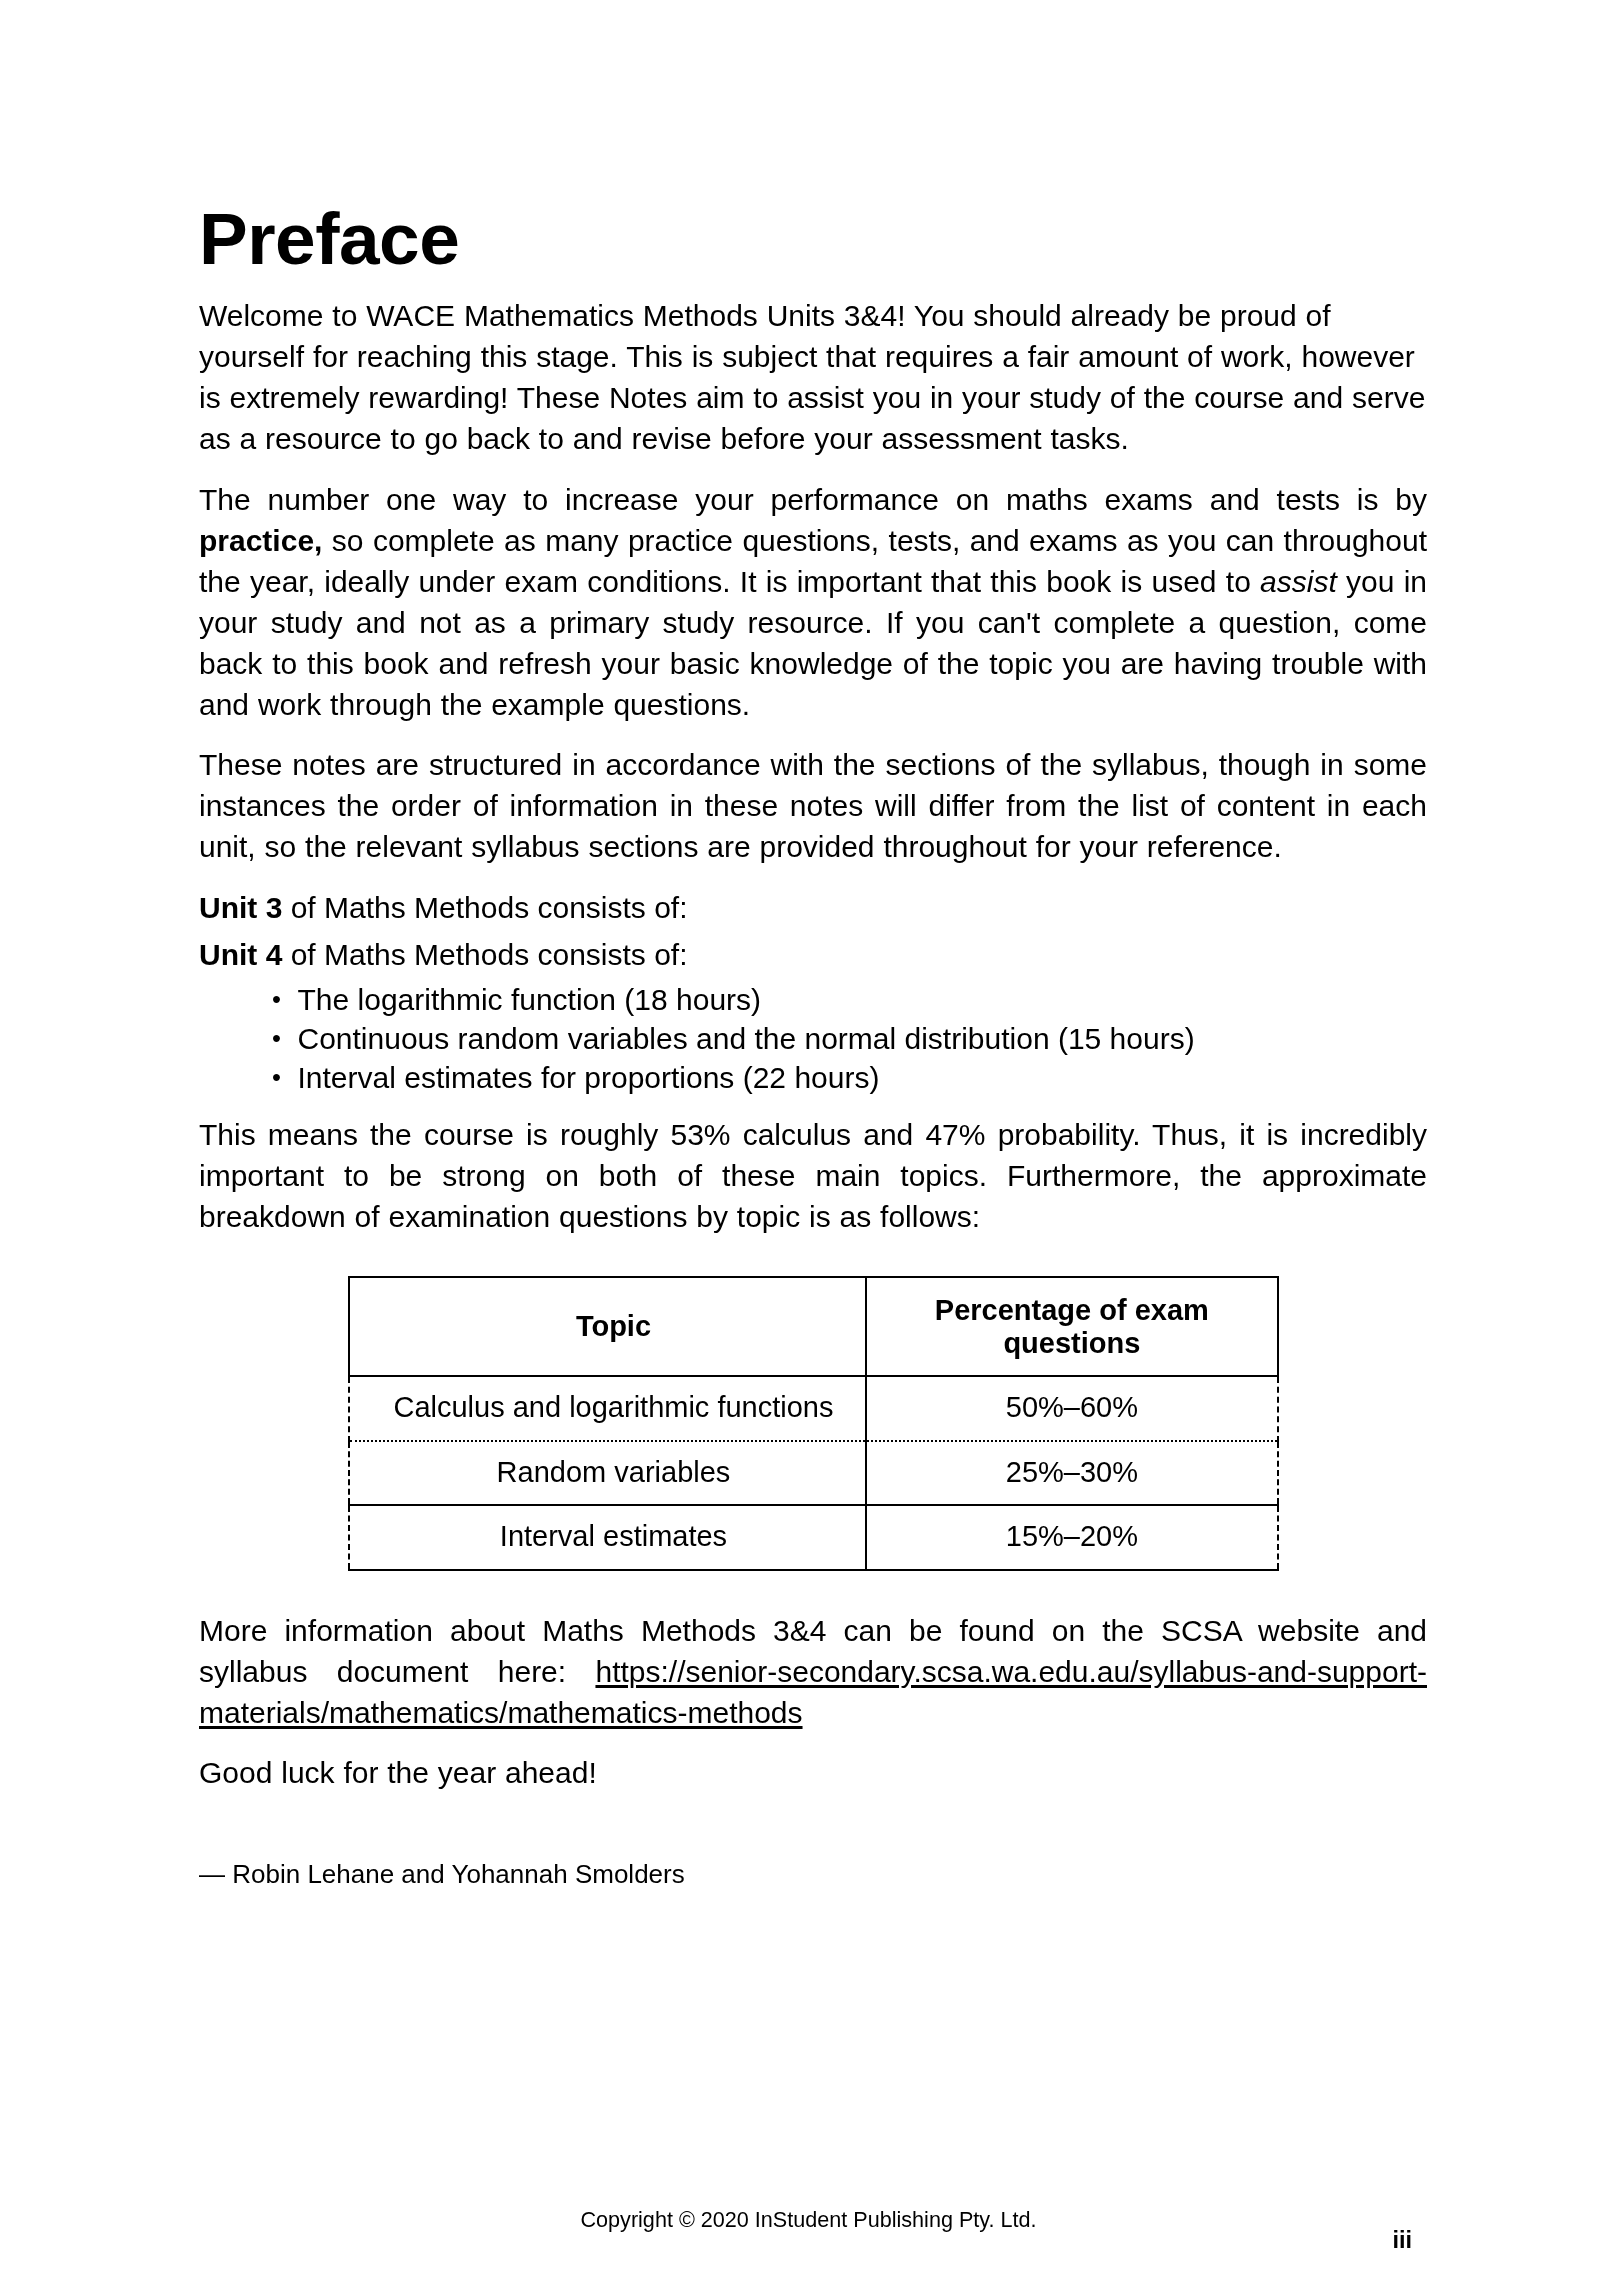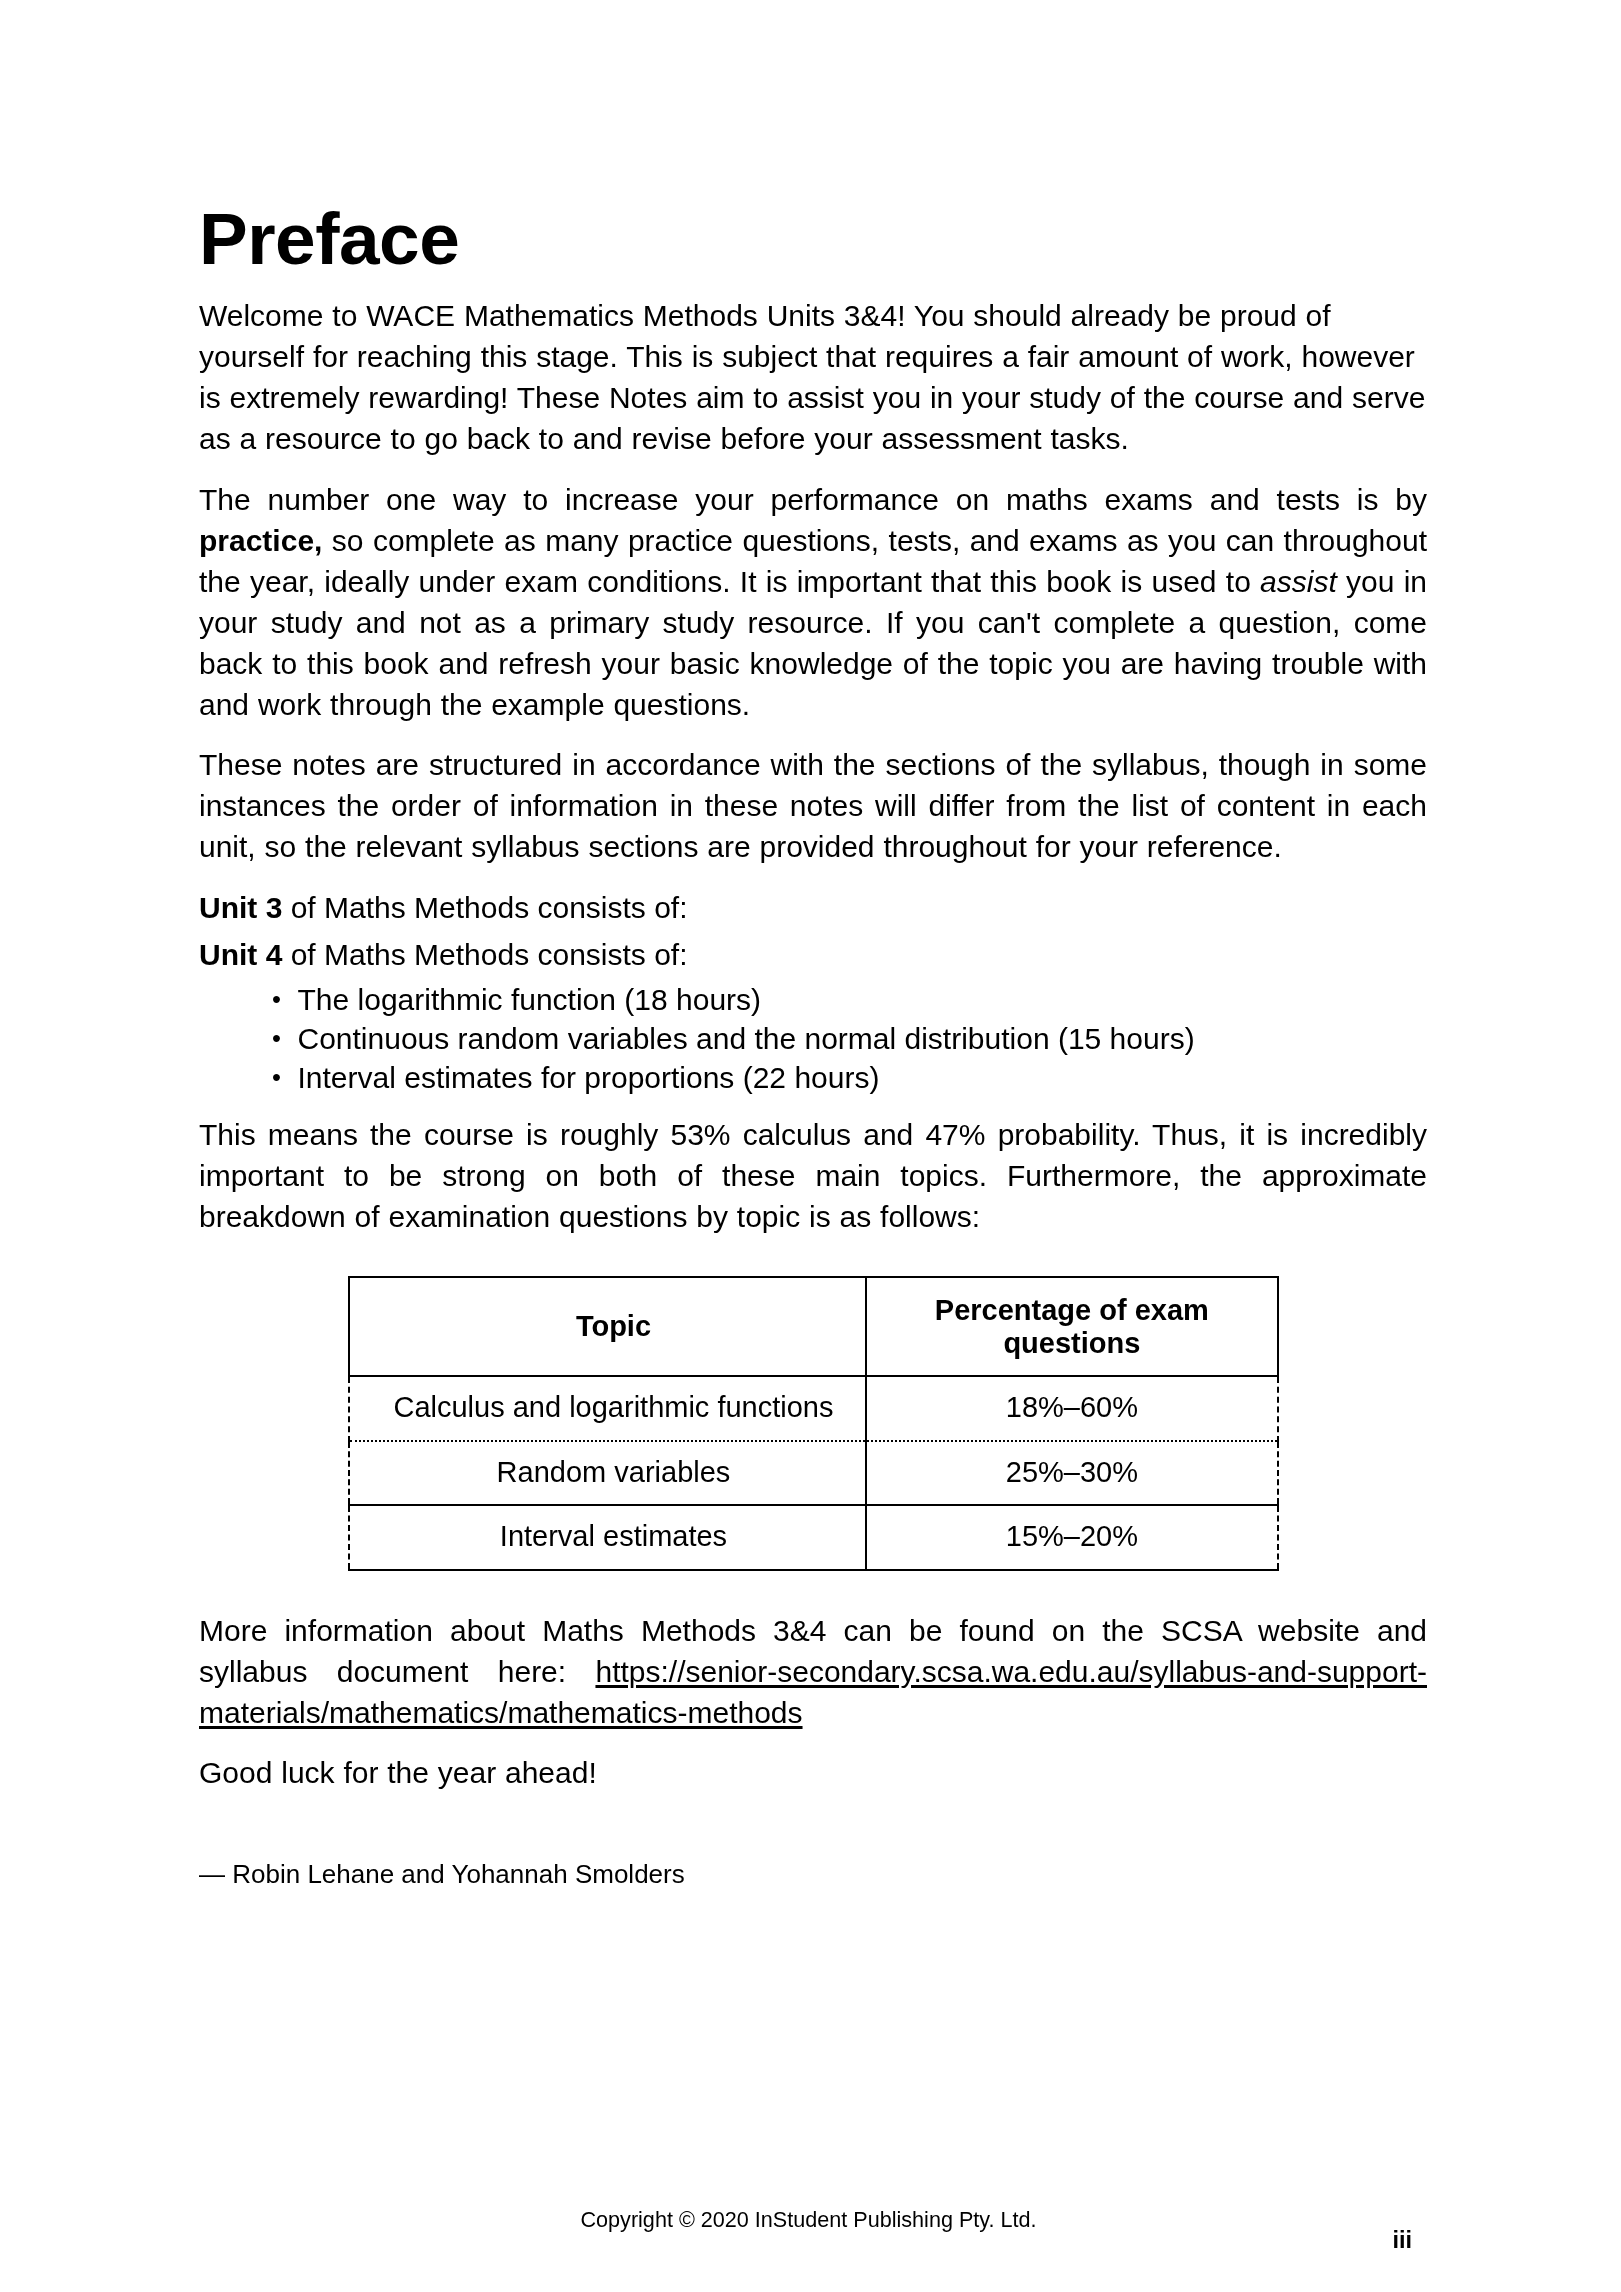--- a/index.html
+++ b/index.html
@@ -194,21 +194,21 @@
       <table class="exam-table">
         <thead>
           <tr>
             <th class="col-topic">Topic</th>
             <th class="col-pct">Percentage of exam questions</th>
           </tr>
         </thead>
         <tbody>
           <tr class="row-sep-dotted">
             <td class="col-topic">Calculus and logarithmic functions</td>
-            <td class="col-pct">18%–60%</td>
+            <td class="col-pct">50%–60%</td>
           </tr>
           <tr class="row-sep-solid">
             <td class="col-topic">Random variables</td>
             <td class="col-pct">25%–30%</td>
           </tr>
           <tr class="row-last">
             <td class="col-topic">Interval estimates</td>
             <td class="col-pct">15%–20%</td>
           </tr>
         </tbody>

